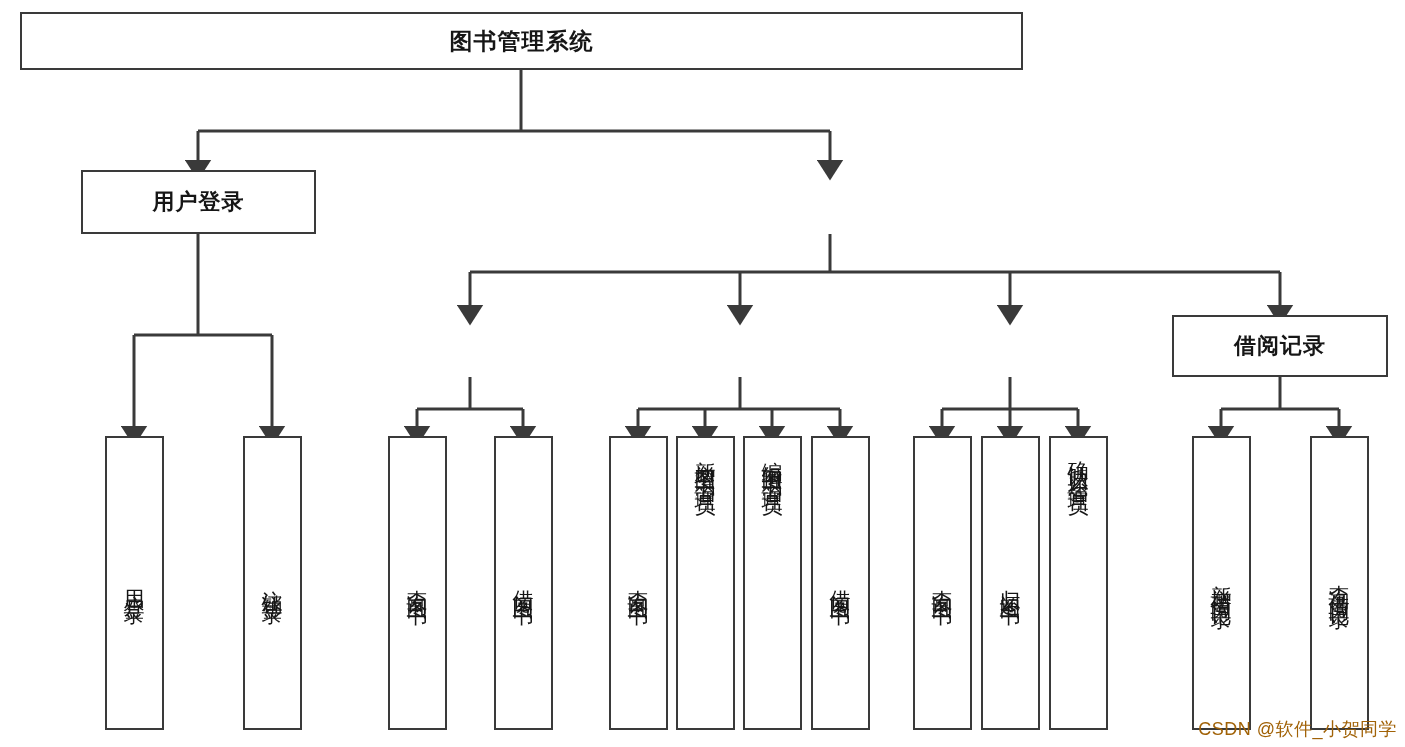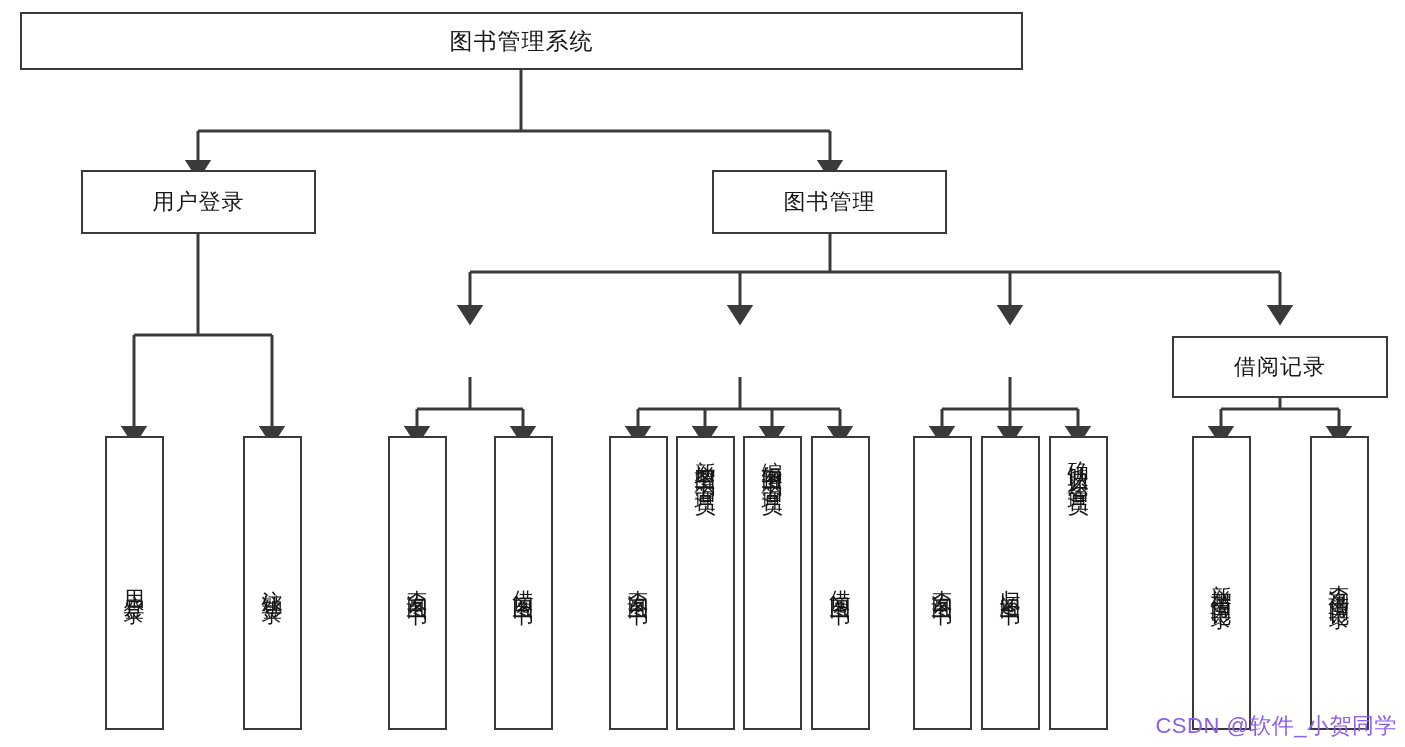--- a/index.html
+++ b/index.html
@@ -35,20 +35,21 @@
     display: flex;
     align-items: center;
     justify-content: center;
     text-align: center;
     color: #161616;
     line-height: 1.16;
   }
   .node.horiz {
     font-size: 22px;
     letter-spacing: 1px;
+    font-weight: bold;
   }
   .node.root {
     font-size: 23px;
   }
   
   .node.vert {
     align-items: flex-start;
     justify-content: center;
     padding-top: 6px;
   }
@@ -63,22 +64,22 @@
   }
   
   .node.vert.centered {
     align-items: center;
     padding-top: 0;
   }
   .watermark {
     position: absolute;
     right: 8px;
     bottom: 6px;
-    font-size: 22px;
-    color: #8b5cf6;
+    font-size: 18px;
+    color: #a16207;
     white-space: nowrap;
     letter-spacing: 0.5px;
   }
 </style>
 </head>
 <body>
 
 <div id="canvas">
 
   <svg id="wires" viewBox="0 0 1405 747" xmlns="http://www.w3.org/2000/svg">
@@ -131,25 +132,22 @@
     </g>
   </svg>
 
   <div class="node horiz root" style="left:20px; top:12px; width:1003px; height:58px;">
     <span>图书管理系统</span>
   </div>
 
   <div class="node horiz" style="left:81px; top:170px; width:235px; height:64px;">
     <span>用户登录</span>
   </div>
-  <div class="node horiz" style="left:712px; top:170px; width:235px; height:64px;">
-    <span>图书管理</span>
-  </div>
 
-  <div class="node horiz" style="left:1172px; top:315px; width:216px; height:62px;margin-top:21px;">
+  <div class="node horiz" style="left:1172px; top:315px; width:216px; height:62px;">
     <span>借阅记录</span>
   </div>
 
   <div class="node vert centered" style="left:105px; top:436px; width:59px; height:294px;">
     <span class="vlabel">用户登录</span>
   </div>
   <div class="node vert centered" style="left:243px; top:436px; width:59px; height:294px;">
     <span class="vlabel">注销登录</span>
   </div>
 

